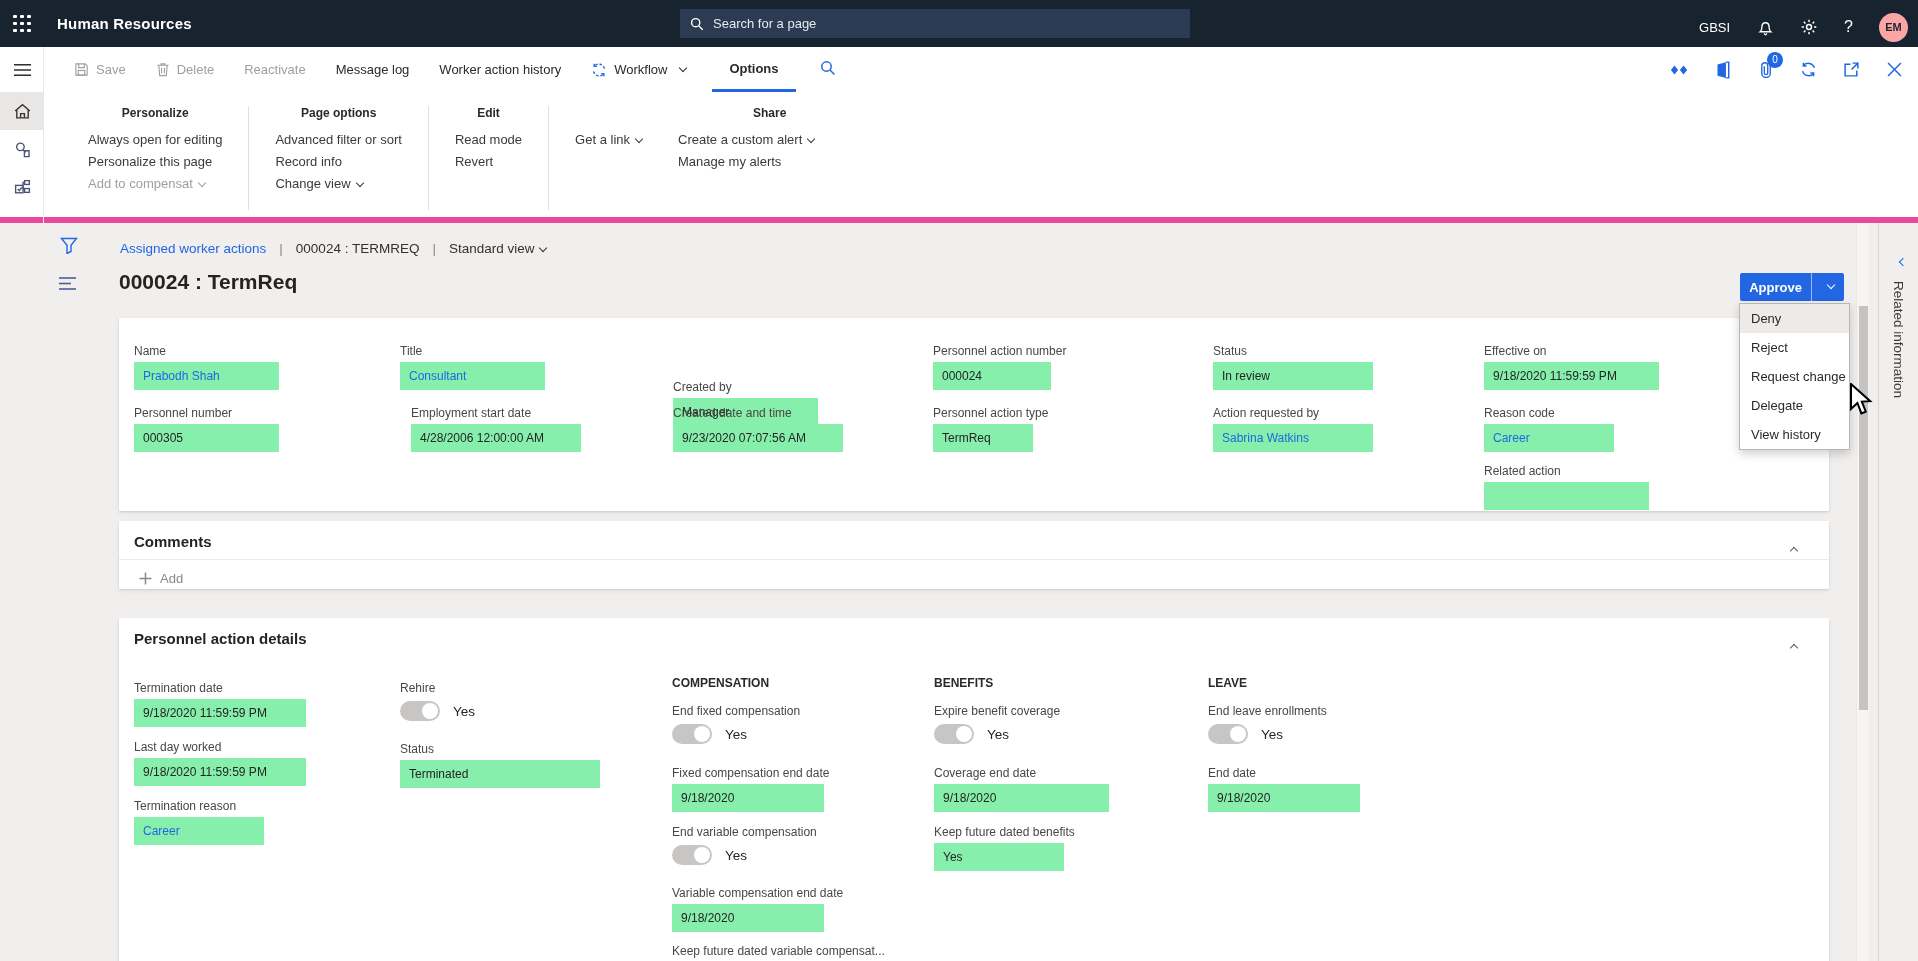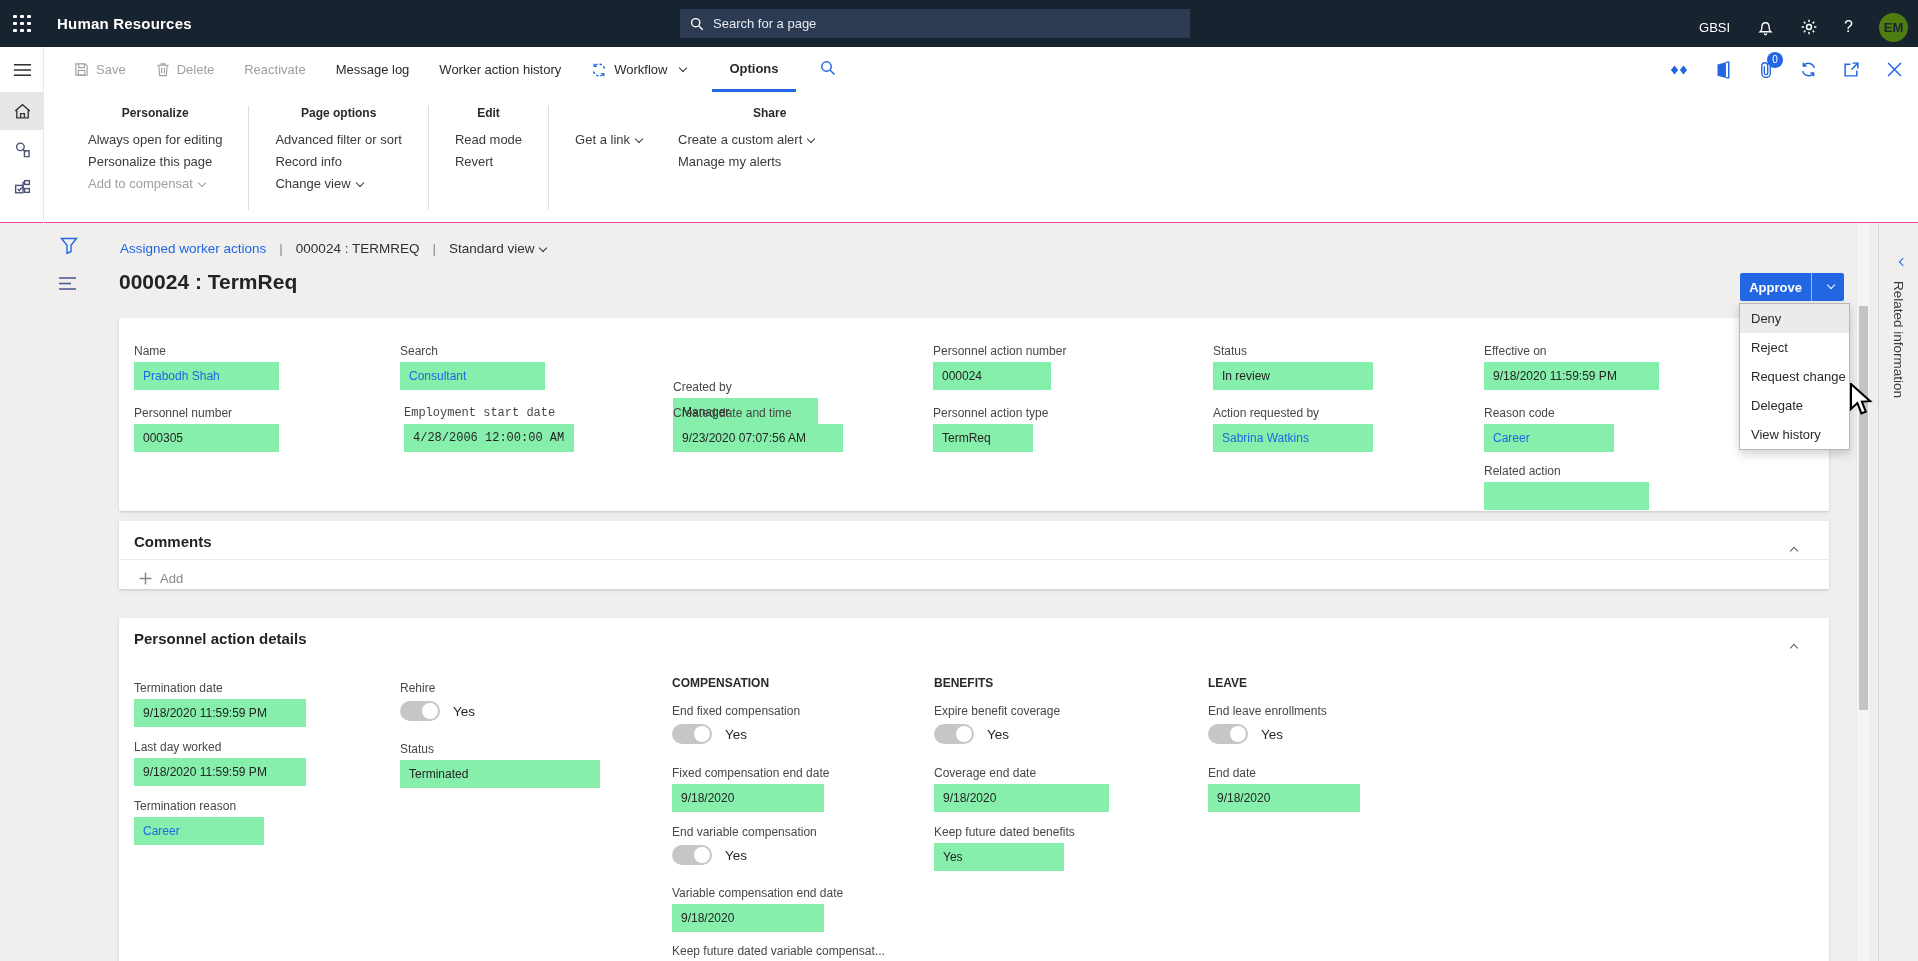--- a/index.html
+++ b/index.html
@@ -13,24 +13,24 @@
   .waffle i { width:3.5px; height:3.5px; background:#fff; border-radius:1px; }
   .app-title { margin-left:24px; font-size:15px; font-weight:700; letter-spacing:.2px; }
   .tb-search { position:absolute; left:680px; top:9px; width:510px; height:29px; background:#2d3b52; display:flex; align-items:center; padding:0 10px; }
   .tb-search svg { flex:0 0 auto; }
   .tb-search input { background:transparent; border:none; outline:none; color:#fff; font-size:13px; margin-left:9px; width:100%; font-family:inherit; }
   .tb-search input::placeholder { color:#e6eaf2; opacity:1; }
   .tb-right { position:absolute; right:10px; top:0; height:54px; display:flex; align-items:center; gap:26px; }
   .tb-company { font-size:13px; }
   .tb-icon { width:18px; height:18px; color:#fff; display:flex; align-items:center; justify-content:center; cursor:pointer; }
   .tb-help { font-size:16px; font-weight:400; cursor:pointer; }
-  .avatar { width:29px; height:29px; border-radius:50%; background:#4d7c0f; color:#1b2536; font-size:13px; font-weight:700; display:flex; align-items:center; justify-content:center; cursor:pointer; }
+  .avatar { width:29px; height:29px; border-radius:50%; background:#fca5a5; color:#1b2536; font-size:11px; font-weight:700; display:flex; align-items:center; justify-content:center; cursor:pointer; }
 
   
-  .command-block { position:absolute; left:0; top:47px; width:100%; height:176px; background:#fff; border-bottom:1px solid #ec4899; }
+  .command-block { position:absolute; left:0; top:47px; width:100%; height:176px; background:#fff; border-bottom:6px solid #ec4899; }
   .rail { position:absolute; left:0; top:0; width:44px; height:176px; border-right:1px solid #ebe9e7; }
   .rail .hamburger { width:44px; height:45px; display:flex; align-items:center; justify-content:center; cursor:pointer; color:#323130; }
   .rail-item { width:44px; height:38px; display:flex; align-items:center; justify-content:center; color:#4a5374; cursor:pointer; }
   .rail-item.active { background:#e9e7e5; color:#353433; }
 
   .action-pane { position:absolute; left:44px; top:0; right:0; height:45px; display:flex; align-items:center; }
   .ap-item { display:flex; align-items:center; gap:7px; font-size:13px; color:#2b2a29; margin-left:30px; cursor:pointer; white-space:nowrap; }
   .ap-item.disabled { color:#a19f9d; cursor:default; }
   .ap-item svg { display:block; }
   .ap-tab { height:45px; display:flex; align-items:center; padding:0 17px; margin-left:26px; font-size:13px; font-weight:700; color:#2b2a29; border-bottom:3px solid #2266e3; cursor:pointer; }
@@ -329,21 +329,21 @@
     <div class="mi">Delegate</div>
     <div class="mi">View history</div>
   </div>
 
   <div class="card card1">
     <div class="field" style="left:15px; top:26px;">
       <div class="lbl">Name</div>
       <div class="fbox link" style="width:145px;">Prabodh Shah</div>
     </div>
     <div class="field" style="left:281px; top:26px;">
-      <div class="lbl">Search</div>
+      <div class="lbl">Title</div>
       <div class="fbox link" style="width:145px;">Consultant</div>
     </div>
     <div class="field" style="left:554px; top:26px;margin-top:36px;">
       <div class="lbl">Created by</div>
       <div class="fbox" style="width:145px;">Manager</div>
     </div>
     <div class="field" style="left:814px; top:26px;">
       <div class="lbl">Personnel action number</div>
       <div class="fbox" style="width:118px;">000024</div>
     </div>
@@ -353,21 +353,21 @@
     </div>
     <div class="field" style="left:1365px; top:26px;">
       <div class="lbl">Effective on</div>
       <div class="fbox" style="width:175px;">9/18/2020 11:59:59 PM</div>
     </div>
 
     <div class="field" style="left:15px; top:88px;">
       <div class="lbl">Personnel number</div>
       <div class="fbox" style="width:145px;">000305</div>
     </div>
-    <div class="field" style="left:285px; top:88px;font-family:Liberation Mono, monospace;">
+    <div class="field" style="left:292px; top:88px;">
       <div class="lbl">Employment start date</div>
       <div class="fbox" style="width:170px;">4/28/2006 12:00:00 AM</div>
     </div>
     <div class="field" style="left:554px; top:88px;">
       <div class="lbl">Created date and time</div>
       <div class="fbox" style="width:170px;">9/23/2020 07:07:56 AM</div>
     </div>
     <div class="field" style="left:814px; top:88px;">
       <div class="lbl">Personnel action type</div>
       <div class="fbox" style="width:100px;">TermReq</div>

